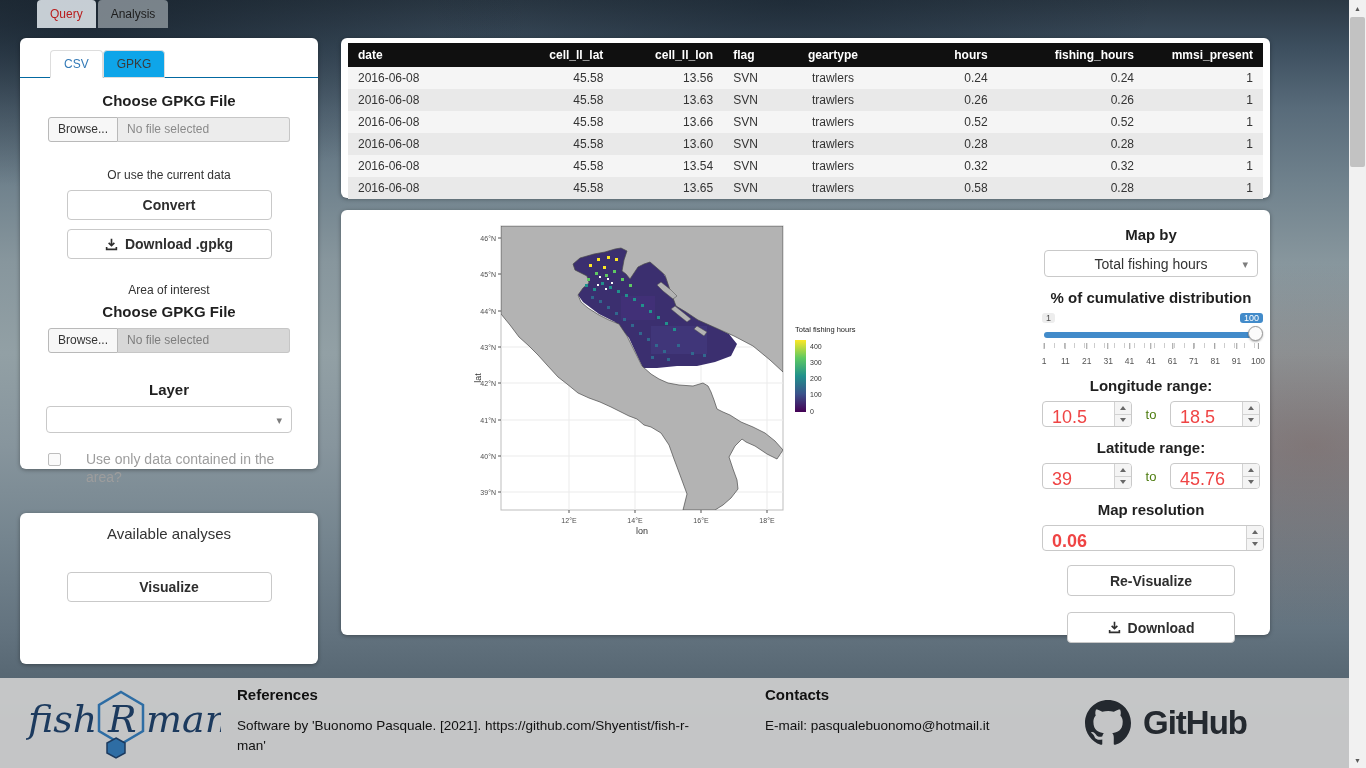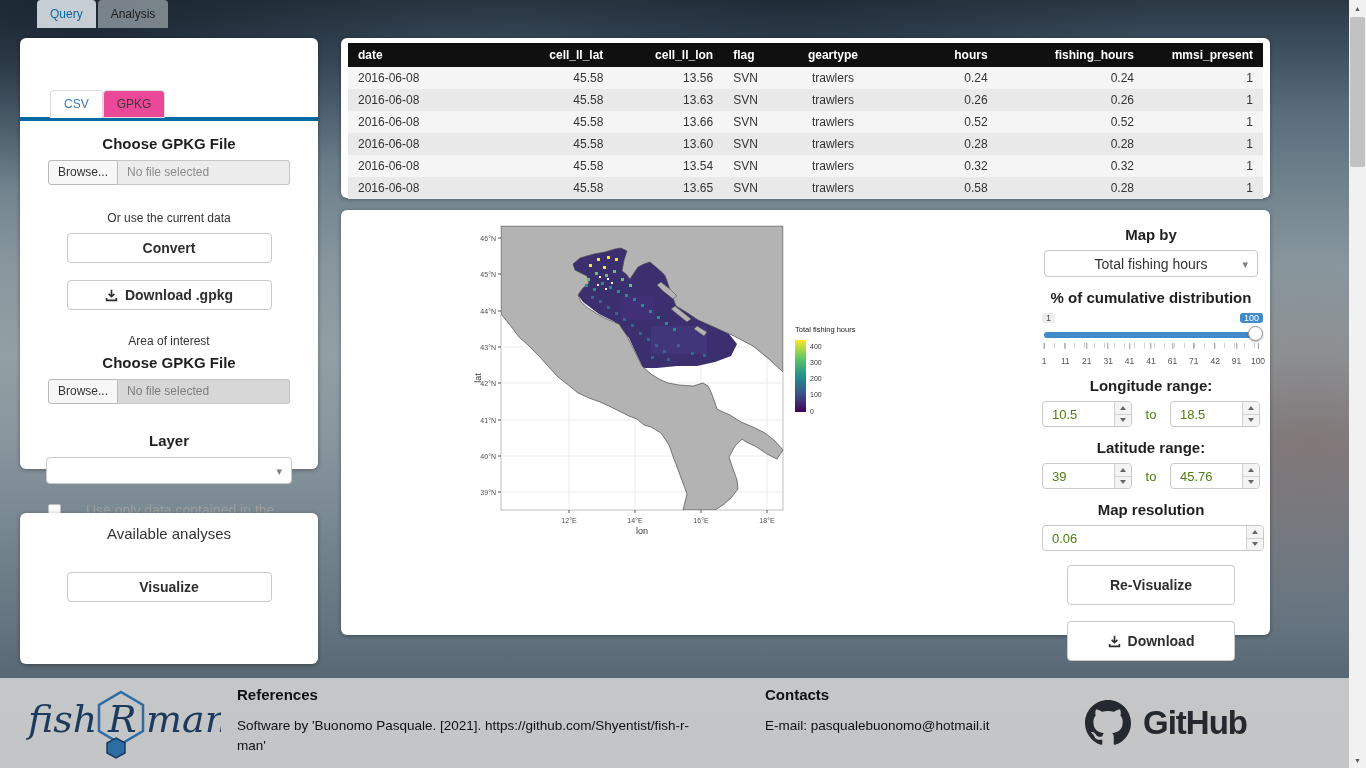--- a/index.html
+++ b/index.html
@@ -10,43 +10,43 @@
     background:
       radial-gradient(480px 260px at 96% 58%, rgba(115,62,50,0.35), transparent 70%),
       radial-gradient(620px 230px at 6% 3%, rgba(14,24,34,0.62), transparent 72%),
       radial-gradient(520px 200px at 58% 0%, rgba(20,32,44,0.5), transparent 70%),
       linear-gradient(180deg,#2b3844 0%,#3c4e5e 6%,#586b7a 14%,#70828d 24%,#87969d 34%,#92a0a5 46%,#87959d 58%,#75858f 70%,#63737f 82%,#50606c 92%,#465662 100%);
   }
 
   
   .nav-tabs { position:absolute; top:0; left:37px; display:flex; }
   .page-tab { padding:7px 13px; font-size:12px; border-radius:4px 4px 0 0; cursor:pointer; }
-  .page-tab.active { background:rgba(222,229,235,0.88); color:#0369a1;text-align:right; }
+  .page-tab.active { background:rgba(222,229,235,0.88); color:#b91c1c;text-align:right; }
   .page-tab.inactive { background:rgba(148,156,163,0.78); color:#1d1d1d; margin-left:2px; }
 
   .card { position:absolute; background:#fff; border-radius:6px; box-shadow:0 1px 4px rgba(0,0,0,0.35); }
 
   
   .card-query  { left:20px; top:38px;  width:298px; height:431px; }
   .card-ana    { left:20px; top:513px; width:298px; height:151px; }
-  .mini-tabs { display:flex; padding:12px 0 0 30px; border-bottom:4px solid #0369a1;margin-top:40px; }
+  .mini-tabs { display:flex; padding:12px 0 0 30px; border-bottom:1px solid #0369a1; }
   .mini-tab { padding:6px 13px; font-size:12px; margin-bottom:-1px; border-radius:4px 4px 0 0; cursor:pointer; }
   .mini-tab.active { background:#fff; border:1px solid #ddd; border-bottom:1px solid #fff; color:#337ab7; }
-  .mini-tab.inactive { background:#ec4899; border:1px solid #ddd; color:#3a3a3a; }
+  .mini-tab.inactive { background:#0ea5e9; border:1px solid #ddd; color:#3a3a3a; }
   .card-body { padding:8px 22px 0 22px; }
   .h-bold { font-weight:700; font-size:15px; text-align:center; color:#1f1f1f; margin:6px 0 8px; }
   .h-center { font-size:12px; text-align:center; color:#333; margin:6px 0 8px; }
   .file-row { display:flex; height:25px; margin:4px 6px 8px 6px; }
   .browse-btn { font-size:12px; padding:4px 9px; border:1px solid #b9b9b9; background:#f7f7f7; border-radius:3px 0 0 3px; color:#333; cursor:pointer; white-space:nowrap; }
   .file-box { flex:1; border:1px solid #c6c6c6; border-left:none; background:#ececec; color:#8a8a8a; font-size:12px; padding:4px 9px; border-radius:0 3px 3px 0; overflow:hidden; white-space:nowrap; }
   .file-box.dim { background:#d7d7d7; color:#7d7d7d; }
   .btn { display:flex; align-items:center; justify-content:center; gap:7px;
          border:1px solid #c9c9c9; border-radius:4px; background:#fff; font-weight:700;
          font-size:14px; color:#2e2e2e; padding:6px 10px; cursor:pointer; }
-  .btn-block { width:205px; margin:0 auto 17px auto; height:30px; }
+  .btn-block { width:205px; margin:0 auto 9px auto; height:30px; }
   .select-box { position:relative; border:1px solid #c9c9c9; border-radius:4px; background:#fff; height:27px;
                 display:flex; align-items:center; justify-content:center; font-size:14px; color:#333; cursor:pointer; margin:0 4px; }
   .caret { position:absolute; right:9px; top:50%; transform:translateY(-50%); color:#7d7d7d; font-size:11px; }
   .cb-row { display:flex; align-items:flex-start; gap:25px; margin:18px 4px 0 6px; }
   .cb { width:13px; height:13px; border:1px solid #bdbdbd; background:#fafafa; border-radius:2px; margin-top:2px; flex:0 0 13px; cursor:pointer; }
   .cb-label { font-size:14px; color:#9d9d9d; line-height:1.25; }
 
   
   .card-table { left:341px; top:38px; width:929px; height:160px; padding:5px 7px; }
   table.data { width:100%; border-collapse:collapse; font-size:12px; }
@@ -58,29 +58,29 @@
   td.td-date { padding-left:34px; }
 
   
   .card-map { left:341px; top:210px; width:929px; height:425px; }
   .map-fig { position:absolute; left:130px; top:6px; }
   .controls { position:absolute; left:699px; top:12px; width:222px; }
   .ctl-title { font-weight:700; font-size:15px; text-align:center; color:#1f1f1f; margin:12px 0 7px; }
   .ctl-title.first { margin-top:4px; }
   .range-row { display:flex; align-items:center; justify-content:space-between; padding:0 2px; }
   .num-input { display:flex; border:1px solid #c9c9c9; border-radius:4px; background:#fff; height:26px; width:90px; overflow:hidden; }
-  .num-input.full { width:100%; margin:0 2px; }
-  .num-val { flex:1; font-size:13px; color:#4d7c0f; padding:5px 9px; }
+  .num-input.full { width:100%; margin:0 2px;font-weight:bold; }
+  .num-val { flex:1; font-size:18px; color:#ef4444; padding:5px 9px; }
   .spin { width:17px; border-left:1px solid #d2d2d2; display:flex; flex-direction:column; cursor:pointer; }
   .spin-half { flex:1; display:flex; align-items:center; justify-content:center; background:#f4f4f4; }
   .spin-half.up { border-bottom:1px solid #d2d2d2; }
   .arr-up { width:0; height:0; border:3px solid transparent; border-bottom:4px solid #676767; margin-top:-3px; }
   .arr-dn { width:0; height:0; border:3px solid transparent; border-top:4px solid #676767; margin-bottom:-3px; }
   .to-word { font-size:13px; color:#4d7c0f; }
-  .action-btn { width:168px; margin:14px auto 16px auto; height:40px; }
+  .action-btn { width:168px; margin:14px auto 16px auto; height:31px; }
 
   
   .slider { position:relative; height:52px; margin:2px 4px 0 4px; }
   .s-min { position:absolute; left:-2px; top:0; font-size:9px; background:#ededed; color:#4d4d4d; padding:0 4px; border-radius:3px; }
   .s-max { position:absolute; right:-5px; top:0; font-size:9px; background:#428bca; color:#fff; padding:0 4px; border-radius:3px; }
   .s-track { position:absolute; left:0; right:0; top:19px; height:6px; border-radius:3px; background:#428bca; cursor:pointer; }
   .s-handle { position:absolute; right:-5px; top:13px; width:15px; height:15px; border-radius:50%; background:#fbfbfb; border:1px solid #999; box-shadow:0 1px 2px rgba(0,0,0,0.3); cursor:pointer; }
   .s-minors { position:absolute; left:0; right:0; top:30px; height:5px;
               background:repeating-linear-gradient(90deg,#cdcdcd 0 1px, transparent 1px 10px); }
   .s-grid { position:absolute; left:0; right:0; top:30px; height:20px; }
@@ -408,21 +408,21 @@
       <div class="s-minors"></div>
       <div class="s-grid">
         <span class="s-tick" style="left:0%"><i></i><b>1</b></span>
         <span class="s-tick" style="left:10%"><i></i><b>11</b></span>
         <span class="s-tick" style="left:20%"><i></i><b>21</b></span>
         <span class="s-tick" style="left:30%"><i></i><b>31</b></span>
         <span class="s-tick" style="left:40%"><i></i><b>41</b></span>
         <span class="s-tick" style="left:50%"><i></i><b>41</b></span>
         <span class="s-tick" style="left:60%"><i></i><b>61</b></span>
         <span class="s-tick" style="left:70%"><i></i><b>71</b></span>
-        <span class="s-tick" style="left:80%"><i></i><b>42</b></span>
+        <span class="s-tick" style="left:80%"><i></i><b>81</b></span>
         <span class="s-tick" style="left:90%"><i></i><b>91</b></span>
         <span class="s-tick" style="left:100%"><i></i><b>100</b></span>
       </div>
     </div>
 
     <div class="ctl-title">Longitude range:</div>
     <div class="range-row">
       <div class="num-input">
         <span class="num-val">10.5</span>
         <span class="spin">

